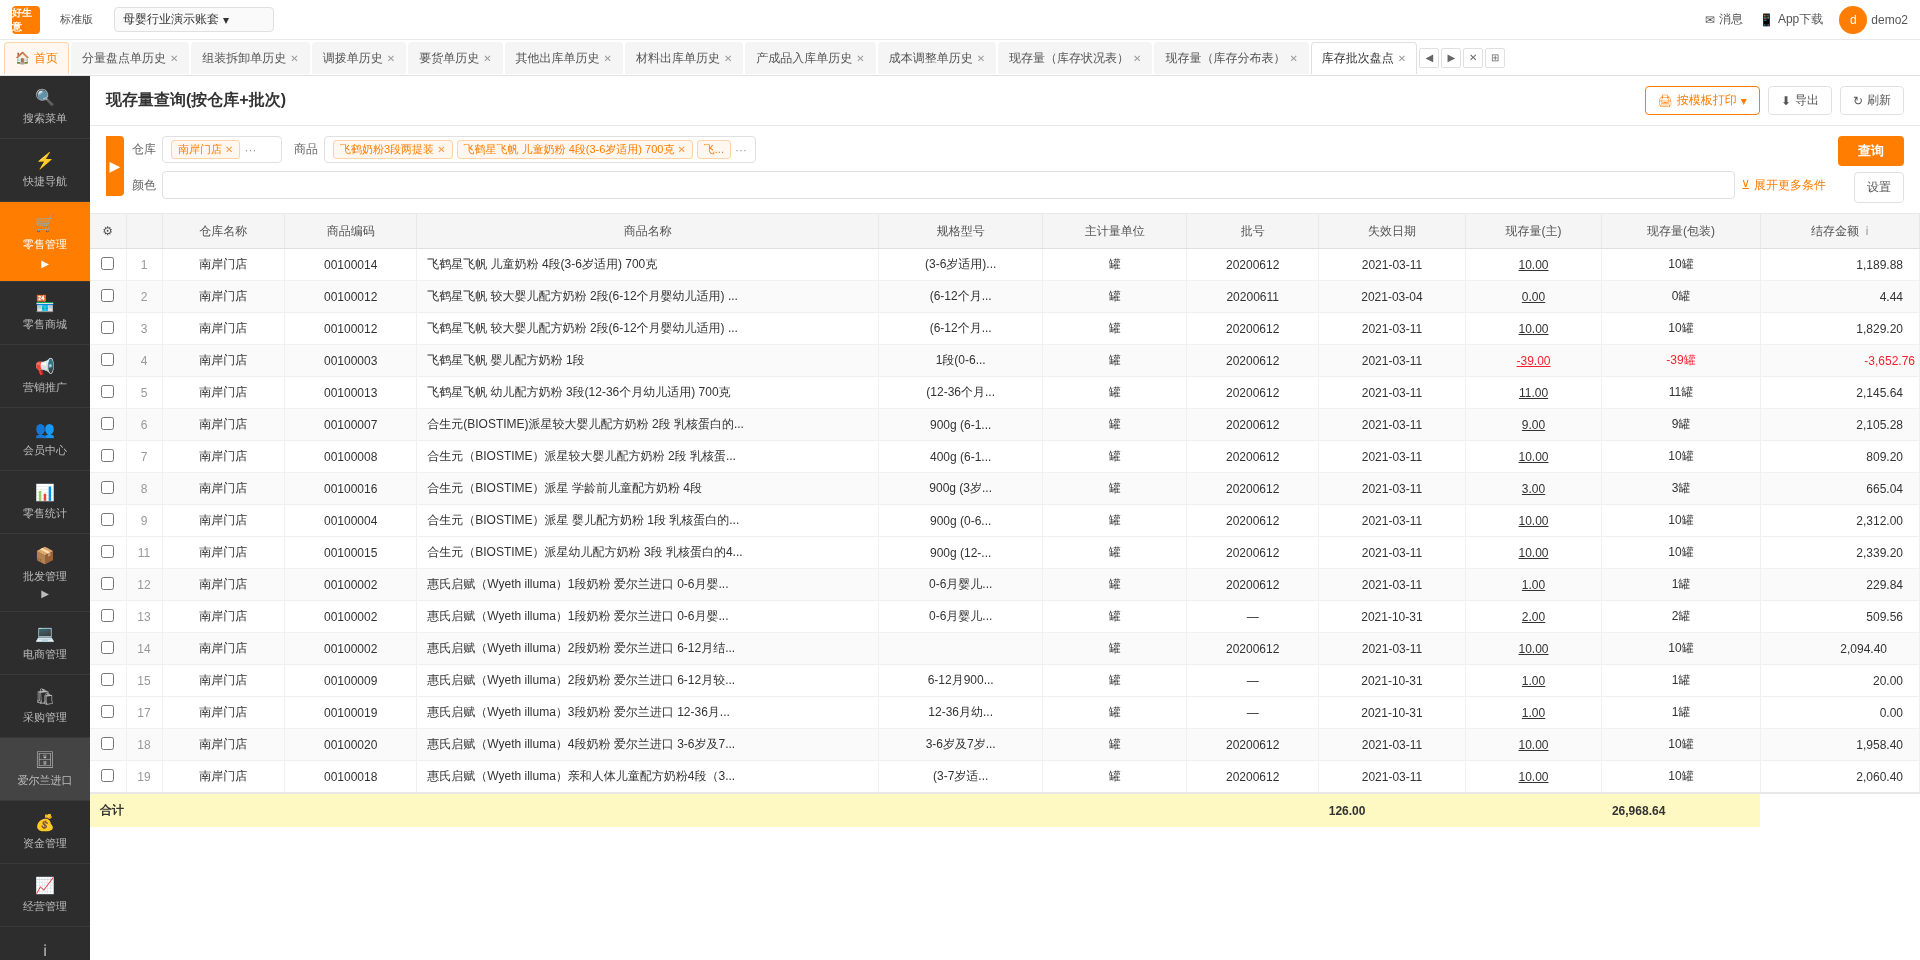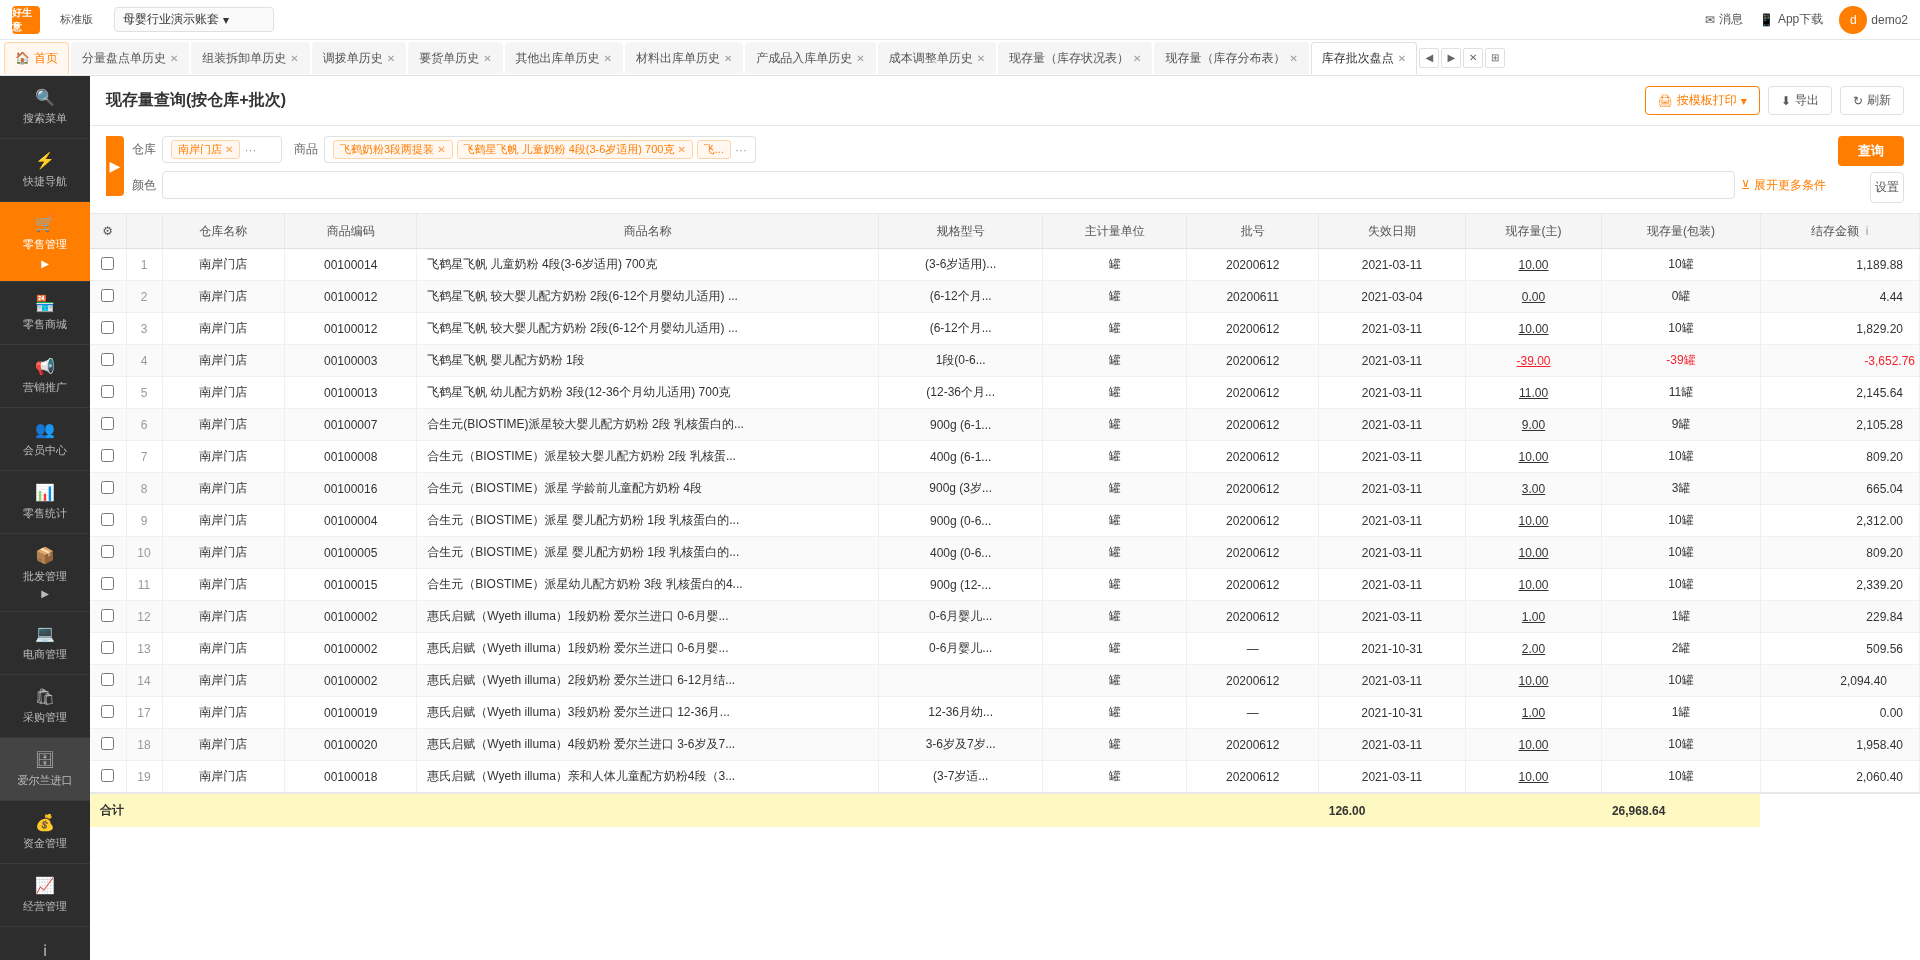--- a/index.html
+++ b/index.html
@@ -163,21 +163,21 @@
     .expand-btn {
       color: #ff7d00; cursor: pointer; font-size: 12px;
       display: flex; align-items: center; gap: 4px; border: none; background: none;
     }
     .query-btn { 
       background: #ff7d00; color: #fff; border: none; border-radius: 4px;
       padding: 6px 20px; cursor: pointer; font-size: 13px; font-weight: bold;
     }
     .settings-btn {
       border: 1px solid #e0e0e0; background: #fff; border-radius: 4px;
-      padding: 6px 4px; cursor: pointer; font-size: 12px; color: #555;
+      padding: 6px 12px; cursor: pointer; font-size: 12px; color: #555;
     }
 
     
     .table-container {
       flex: 1;
       overflow: auto;
       background: #fff;
       margin: 0;
     }
     table {
@@ -625,36 +625,20 @@
       <td>00100004</td>
       <td class="td-left" style="max-width:260px;overflow:hidden;text-overflow:ellipsis;">合生元（BIOSTIME）派星 婴儿配方奶粉 1段 乳核蛋白的...</td>
       <td>900g (0-6...</td>
       <td>罐</td>
       <td>20200612</td>
       <td>2021-03-11</td>
       <td class="underline">10.00</td>
       <td class="">10罐</td>
       <td class="" style="text-align:right;padding-right:16px;">2,312.00</td>
     </tr>
-            <tr style="background: rgb(250, 250, 250);">
-      <td style="text-align:center;">
-        <input type="checkbox" style="cursor: pointer;">
-      </td>
-      <td style="text-align:center;color:#999;">10</td>
-      <td>南岸门店</td>
-      <td>00100005</td>
-      <td class="td-left" style="max-width:260px;overflow:hidden;text-overflow:ellipsis;">合生元（BIOSTIME）派星 婴儿配方奶粉 1段 乳核蛋白的...</td>
-      <td>400g (0-6...</td>
-      <td>罐</td>
-      <td>20200612</td>
-      <td>2021-03-11</td>
-      <td class="underline">10.00</td>
-      <td class="">10罐</td>
-      <td class="" style="text-align:right;padding-right:16px;">809.20</td>
-    </tr>
             <tr style="background: rgb(255, 255, 255);">
       <td style="text-align:center;">
         <input type="checkbox" style="cursor: pointer;">
       </td>
       <td style="text-align:center;color:#999;">11</td>
       <td>南岸门店</td>
       <td>00100015</td>
       <td class="td-left" style="max-width:260px;overflow:hidden;text-overflow:ellipsis;">合生元（BIOSTIME）派星幼儿配方奶粉 3段 乳核蛋白的4...</td>
       <td>900g (12-...</td>
       <td>罐</td>
@@ -704,20 +688,36 @@
       <td>南岸门店</td>
       <td>00100002</td>
       <td class="td-left" style="max-width:260px;overflow:hidden;text-overflow:ellipsis;">惠氏启赋（Wyeth illuma）2段奶粉 爱尔兰进口 6-12月结...</td>
       <td></td>
       <td>罐</td>
       <td>20200612</td>
       <td>2021-03-11</td>
       <td class="underline">10.00</td>
       <td class="">10罐</td>
       <td class="" style="text-align:right;padding-right:32px;">2,094.40</td>
+    </tr>
+            <tr style="background: rgb(255, 255, 255);">
+      <td style="text-align:center;">
+        <input type="checkbox" style="cursor: pointer;">
+      </td>
+      <td style="text-align:center;color:#999;">15</td>
+      <td>南岸门店</td>
+      <td>00100009</td>
+      <td class="td-left" style="max-width:260px;overflow:hidden;text-overflow:ellipsis;">惠氏启赋（Wyeth illuma）2段奶粉 爱尔兰进口 6-12月较...</td>
+      <td>6-12月900...</td>
+      <td>罐</td>
+      <td>—</td>
+      <td>2021-10-31</td>
+      <td class="underline">1.00</td>
+      <td class="">1罐</td>
+      <td class="" style="text-align:right;padding-right:16px;">20.00</td>
     </tr>
             <tr style="background: rgb(255, 255, 255);">
       <td style="text-align:center;">
         <input type="checkbox" style="cursor: pointer;">
       </td>
       <td style="text-align:center;color:#999;">17</td>
       <td>南岸门店</td>
       <td>00100019</td>
       <td class="td-left" style="max-width:260px;overflow:hidden;text-overflow:ellipsis;">惠氏启赋（Wyeth illuma）3段奶粉 爱尔兰进口 12-36月...</td>
       <td>12-36月幼...</td>

